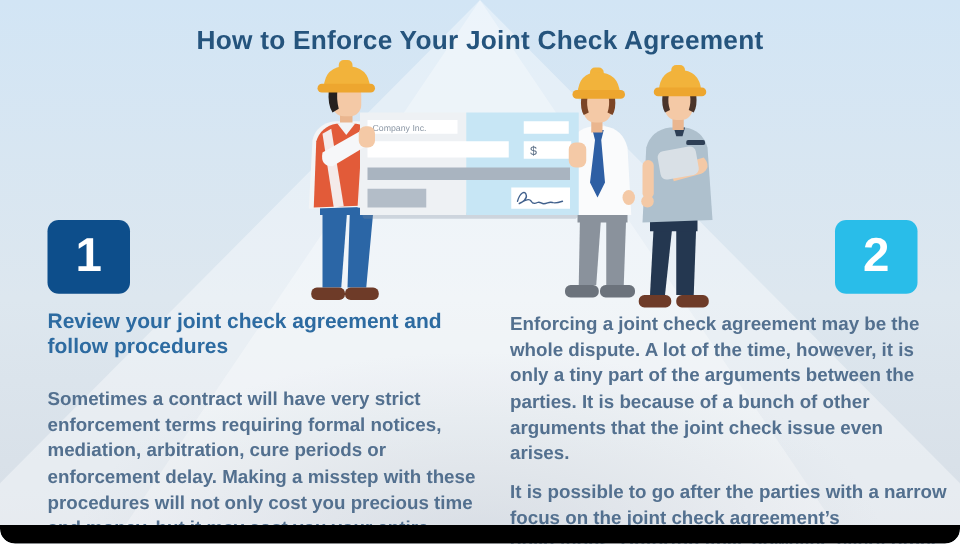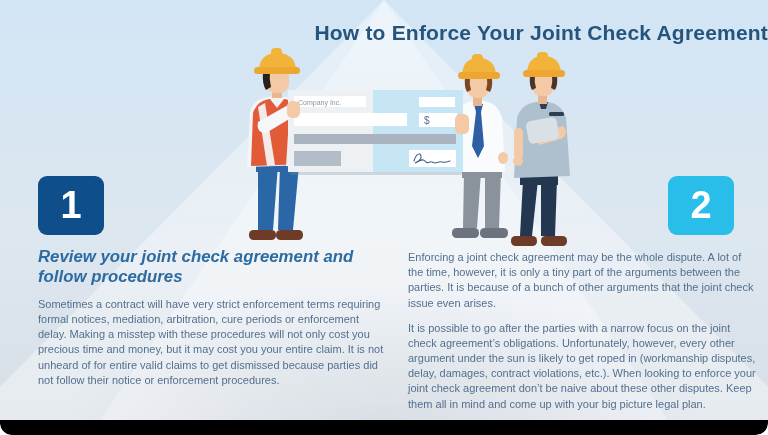--- a/index.html
+++ b/index.html
@@ -17,40 +17,40 @@
     position:relative;width:768px;height:435px;overflow:hidden;
     border-radius:0 0 12px 12px;
     background:linear-gradient(180deg,#d2e5f5 0%,#dde7ef 55%,#d7dee6 100%);
   }
   .ray{position:absolute;inset:0;pointer-events:none;}
   .ray-a{clip-path:polygon(50% 0,-40% 160%,140% 160%);background:rgba(255,255,255,.38);}
   .ray-b{clip-path:polygon(50% 0,6% 115%,94% 115%);background:rgba(255,255,255,.33);}
   .glow-bottom{position:absolute;left:0;right:0;bottom:0;height:220px;pointer-events:none;
     background:radial-gradient(60% 100% at 50% 100%,rgba(173,185,198,.35) 0%,rgba(173,185,198,0) 70%);}
   .title{
-    position:absolute;top:21px;left:0;width:100%;text-align:right;
+    position:absolute;top:21px;left:0;width:100%;text-align:center;
     font-size:21px;font-weight:bold;color:var(--title-text);letter-spacing:.2px;
   }
   .badge{
     position:absolute;width:66px;height:59px;border-radius:9px;
     display:flex;align-items:center;justify-content:center;
     color:#fff;font-size:38px;font-weight:bold;
   }
   .badge-1{left:38px;top:176px;background:var(--badge-1-bg);}
   .badge-2{left:668px;top:176px;background:var(--badge-2-bg);}
   .illustration{position:absolute;left:0;top:0;width:768px;height:435px;pointer-events:none;}
   .col{position:absolute;}
   .col-left{left:38px;top:247px;width:347px;}
   .col-right{left:408px;top:250px;width:350px;}
   .col h2{
     font-size:16.8px;font-weight:bold;color:var(--heading-text);
-    line-height:1.22;margin-bottom:9px;font-style:italic;
+    line-height:1.22;margin-bottom:22px;
   }
   .col p{
-    font-size:11px;color:var(--body-text);line-height:1.38;margin-bottom:10px;
+    font-size:15px;color:var(--body-text);line-height:1.38;margin-bottom:10px;font-weight:bold;
   }
   .footer-bar{
     position:absolute;left:0;bottom:0;width:100%;height:15px;
     background:var(--footer-bar);border-radius:0 0 12px 12px;
   }
 </style>
 </head>
 <body>
 
 <div class="canvas">

